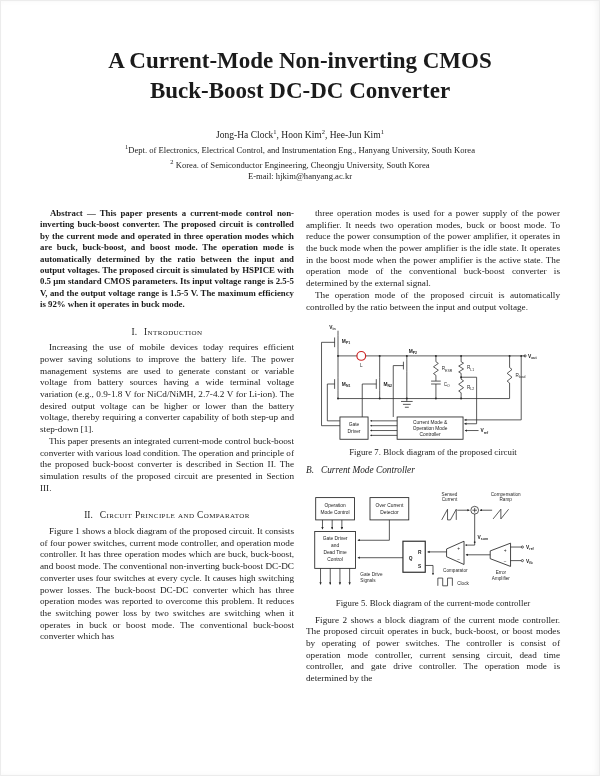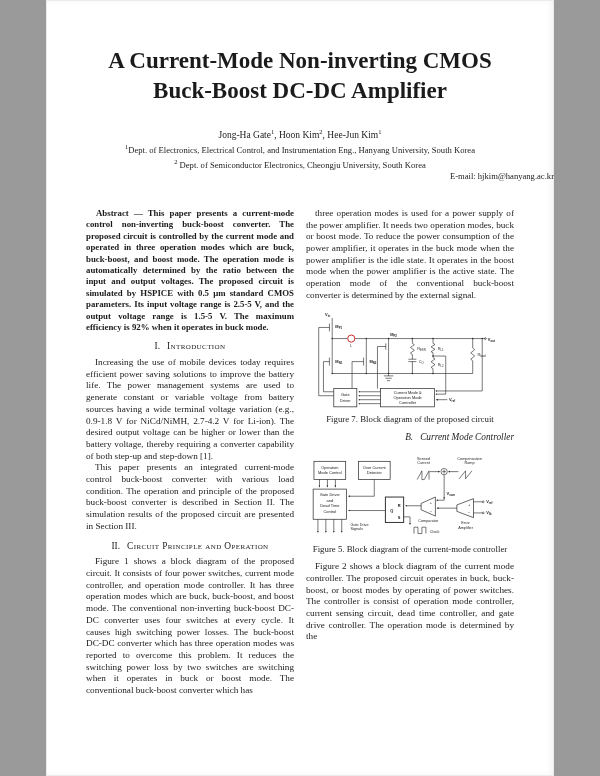--- a/index.html
+++ b/index.html
@@ -1,34 +1,34 @@
 <!DOCTYPE html>
 <html><head>
 <meta charset="utf-8">
 <style>
   html,body{margin:0;padding:0;background:#9a9a9a;}
   .page{
-    width:508px;height:776px;background:#ffffff;position:relative;
+    width:600px;height:776px;background:#ffffff;position:relative;
     margin:0 auto;overflow:hidden;color:#1b1b1b;
     font-family:"Liberation Serif",serif;
     box-shadow:inset 0 0 0 1px #ececec, inset -3px 0 6px rgba(0,0,0,.05);
   }
   .title{margin-top:46px;text-align:center;font-size:23px;font-weight:bold;line-height:30px;}
   .authors{margin-top:20px;text-align:center;font-size:9.5px;line-height:12px;}
   .authors sup,.affil sup{font-size:6.5px;}
   .affil{text-align:center;font-size:8.6px;line-height:11px;}
-  .email{text-align:right;font-size:8.6px;line-height:11px;}
+  .email{text-align:center;font-size:8.6px;line-height:11px;}
   .cols{display:flex;gap:12px;padding:0 40px;margin-top:26px;}
   .col{width:255px;font-size:9.2px;line-height:11.7px;text-align:justify;}
   .abstract{font-weight:bold;font-size:8.8px;line-height:11.4px;text-indent:10px;margin:0 0 8px 0;}
   p.body{margin:0;text-indent:9px;}
-  .sec{ text-align:center;font-size:9.4px;margin:8px 0 4px 0;font-weight:normal;}
+  .sec{ text-align:center;font-size:9.4px;margin:16px 0 4px 0;font-weight:normal;}
   .sec .num{margin-right:7px;}
   .sc{font-variant:small-caps;letter-spacing:.4px;}
-  .sub{font-style:italic;font-size:9.3px;margin:7px 0 3px 0;font-weight:normal;text-align:right;}
+  .sub{font-style:italic;font-size:9.3px;margin:7px 0 3px 0;font-weight:normal;text-align:left;}
   .sub .num{margin-right:7px;}
   .figure{margin:8px 0 4px 0;text-align:center;}
   .figure svg{display:block;width:100%;height:auto;}
   .caption{text-align:center;font-size:8.8px;margin:2px 0 6px 0;line-height:11px;}
   
   .ft{font-family:"Liberation Sans",sans-serif;font-size:5px;fill:#1b1b1b;}
   .ftb{font-family:"Liberation Sans",sans-serif;font-size:5px;font-weight:bold;fill:#1b1b1b;}
   .fts{font-family:"Liberation Sans",sans-serif;font-size:4.8px;fill:#2a2a2a;}
   .sb{font-size:3.6px;}
   .w{stroke:#2a2a2a;stroke-width:.8;fill:none;}
@@ -36,47 +36,48 @@
   .bx2{fill:#fff;stroke:#2a2a2a;stroke-width:1.2;}
   .nd{fill:#2a2a2a;}
 </style>
 </head>
 <body>
 
 <div class="page">
 
   <div class="title">
     <div>A Current-Mode Non-inverting CMOS</div>
-    <div>Buck-Boost DC-DC Amplifier</div>
+    <div>Buck-Boost DC-DC Converter</div>
   </div>
 
-  <div class="authors"><span>Jong-Ha Gate</span><sup>1</sup><span>, Hoon Kim</span><sup>2</sup><span>, Hee-Jun Kim</span><sup>1</sup></div>
+  <div class="authors"><span>Jong-Ha Clock</span><sup>1</sup><span>, Hoon Kim</span><sup>2</sup><span>, Hee-Jun Kim</span><sup>1</sup></div>
 
   <div class="affil"><sup>1</sup><span>Dept. of Electronics, Electrical Control, and Instrumentation Eng., Hanyang University, South Korea</span></div>
-  <div class="affil"><sup>2</sup><span> Dept. of Semiconductor Electronics, Cheongju University, South Korea</span></div>
+  <div class="affil"><sup>2</sup><span> Korea. of Semiconductor Engineering, Cheongju University, South Korea</span></div>
   <div class="email">E-mail: hjkim@hanyang.ac.kr</div>
 
   <div class="cols">
 
     <div class="col">
       <p class="abstract"><span>Abstract — </span><span>This paper presents a current-mode control non-inverting buck-boost converter. The proposed circuit is controlled by the current mode and operated in three operation modes which are buck, buck-boost, and boost mode. The operation mode is automatically determined by the ratio between the input and output voltages. The proposed circuit is simulated by HSPICE with 0.5 μm standard CMOS parameters. Its input voltage range is 2.5-5 V, and the output voltage range is 1.5-5 V. The maximum efficiency is 92% when it operates in buck mode.</span></p>
 
       <h4 class="sec"><span class="num">I.</span><span class="sc">Introduction</span></h4>
 
       <p class="body">Increasing the use of mobile devices today requires efficient power saving solutions to improve the battery life. The power management systems are used to generate constant or variable voltage from battery sources having a wide terminal voltage variation (e.g., 0.9-1.8 V for NiCd/NiMH, 2.7-4.2 V for Li-ion). The desired output voltage can be higher or lower than the battery voltage, thereby requiring a converter capability of both step-up and step-down [1].</p>
       <p class="body">This paper presents an integrated current-mode control buck-boost converter with various load condition. The operation and principle of the proposed buck-boost converter is described in Section II. The simulation results of the proposed circuit are presented in Section III.</p>
 
-      <h4 class="sec"><span class="num">II.</span><span class="sc">Circuit Principle and Operation</span></h4>
+      <h4 class="sec"><span class="num">II.</span><span class="sc">Circuit Principle and Comparator</span></h4>
 
 
       <p class="body">Figure 1 shows a block diagram of the proposed circuit. It consists of four power switches, current mode controller, and operation mode controller. It has three operation modes which are buck, buck-boost, and boost mode. The conventional non-inverting buck-boost DC-DC converter uses four switches at every cycle. It causes high switching power losses. The buck-boost DC-DC converter which has three operation modes was reported to overcome this problem. It reduces the switching power loss by two switches are switching when it operates in buck or boost mode. The conventional buck-boost converter which has</p>
     </div>
 
     <div class="col">
       <p class="body">three operation modes is used for a power supply of the power amplifier. It needs two operation modes, buck or boost mode. To reduce the power consumption of the power amplifier, it operates in the buck mode when the power amplifier is the idle state. It operates in the boost mode when the power amplifier is the active state. The operation mode of the conventional buck-boost converter is determined by the external signal.</p>
+      <p class="body">The operation mode of the proposed circuit is automatically controlled by the ratio between the input and output voltage.</p>
 
       <div class="figure">
         <svg viewBox="0 0 262 126" xmlns="http://www.w3.org/2000/svg">
           <defs>
             <marker id="a1" markerWidth="4" markerHeight="4" refX="2.6" refY="1.5" orient="auto">
               <path d="M0,0 L3,1.5 L0,3 z" fill="#2a2a2a"></path>
             </marker>
           </defs>
 
           <text class="ftb" x="24" y="8"><tspan>V</tspan><tspan class="sb" dy="1.2">in</tspan></text>

